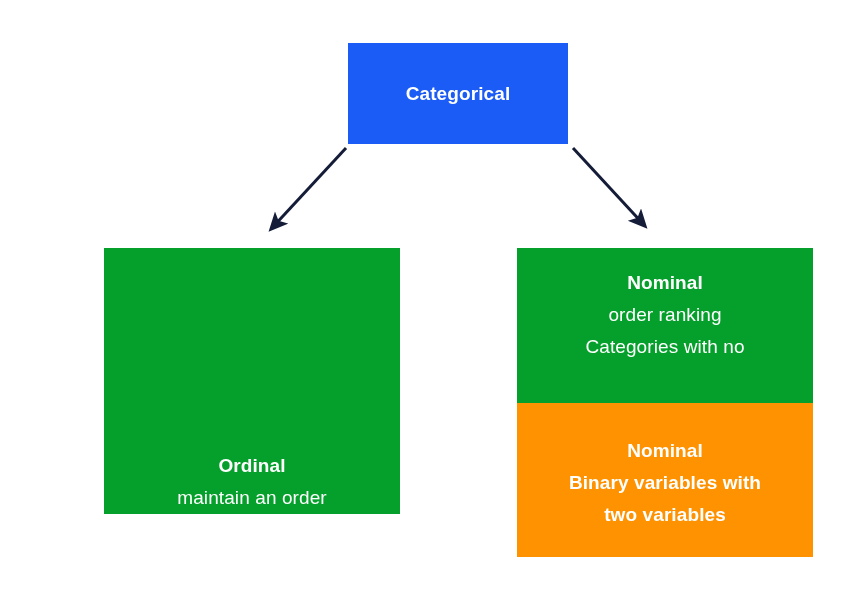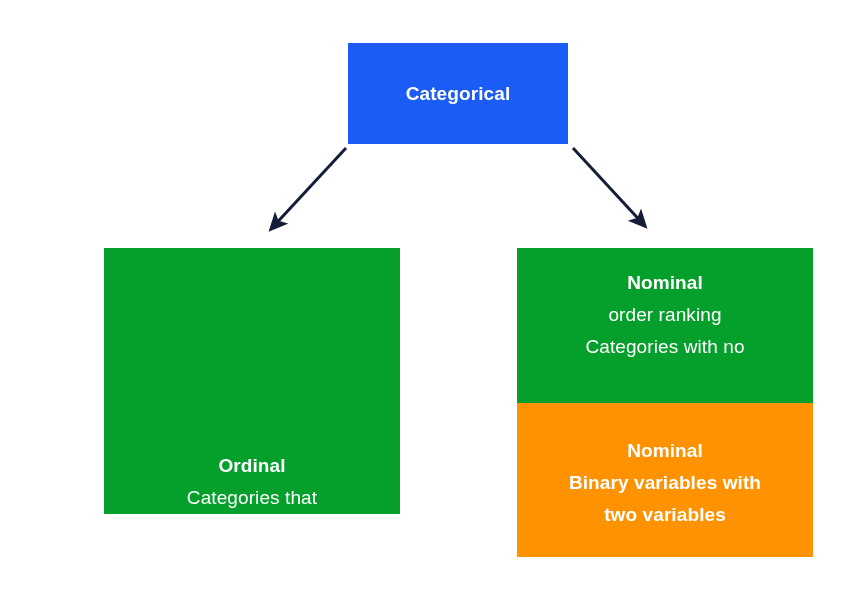--- a/index.html
+++ b/index.html
@@ -118,21 +118,21 @@
 
     <line x1="541" y1="148" x2="613" y2="226" stroke="#141c38" stroke-width="3" marker-end="url(#arrowhead-right)"></line>
   </svg>
 
   <div class="node-box" id="node-categorical">
     <span class="node-title">Categorical</span>
   </div>
 
   <div class="node-box" id="node-ordinal">
     <span class="leaf-title">Ordinal</span>
-    <span class="leaf-desc">Categories that</span>
+    <span class="leaf-desc">maintain an order</span>
   </div>
 
   <div class="node-box" id="node-nominal">
     <span class="leaf-title">Nominal</span>
     <span class="leaf-desc">order ranking</span>
     <span class="leaf-desc">Categories with no</span>
   </div>
 
   <div class="node-box" id="node-binary">
     <span class="leaf-title">Nominal</span>

